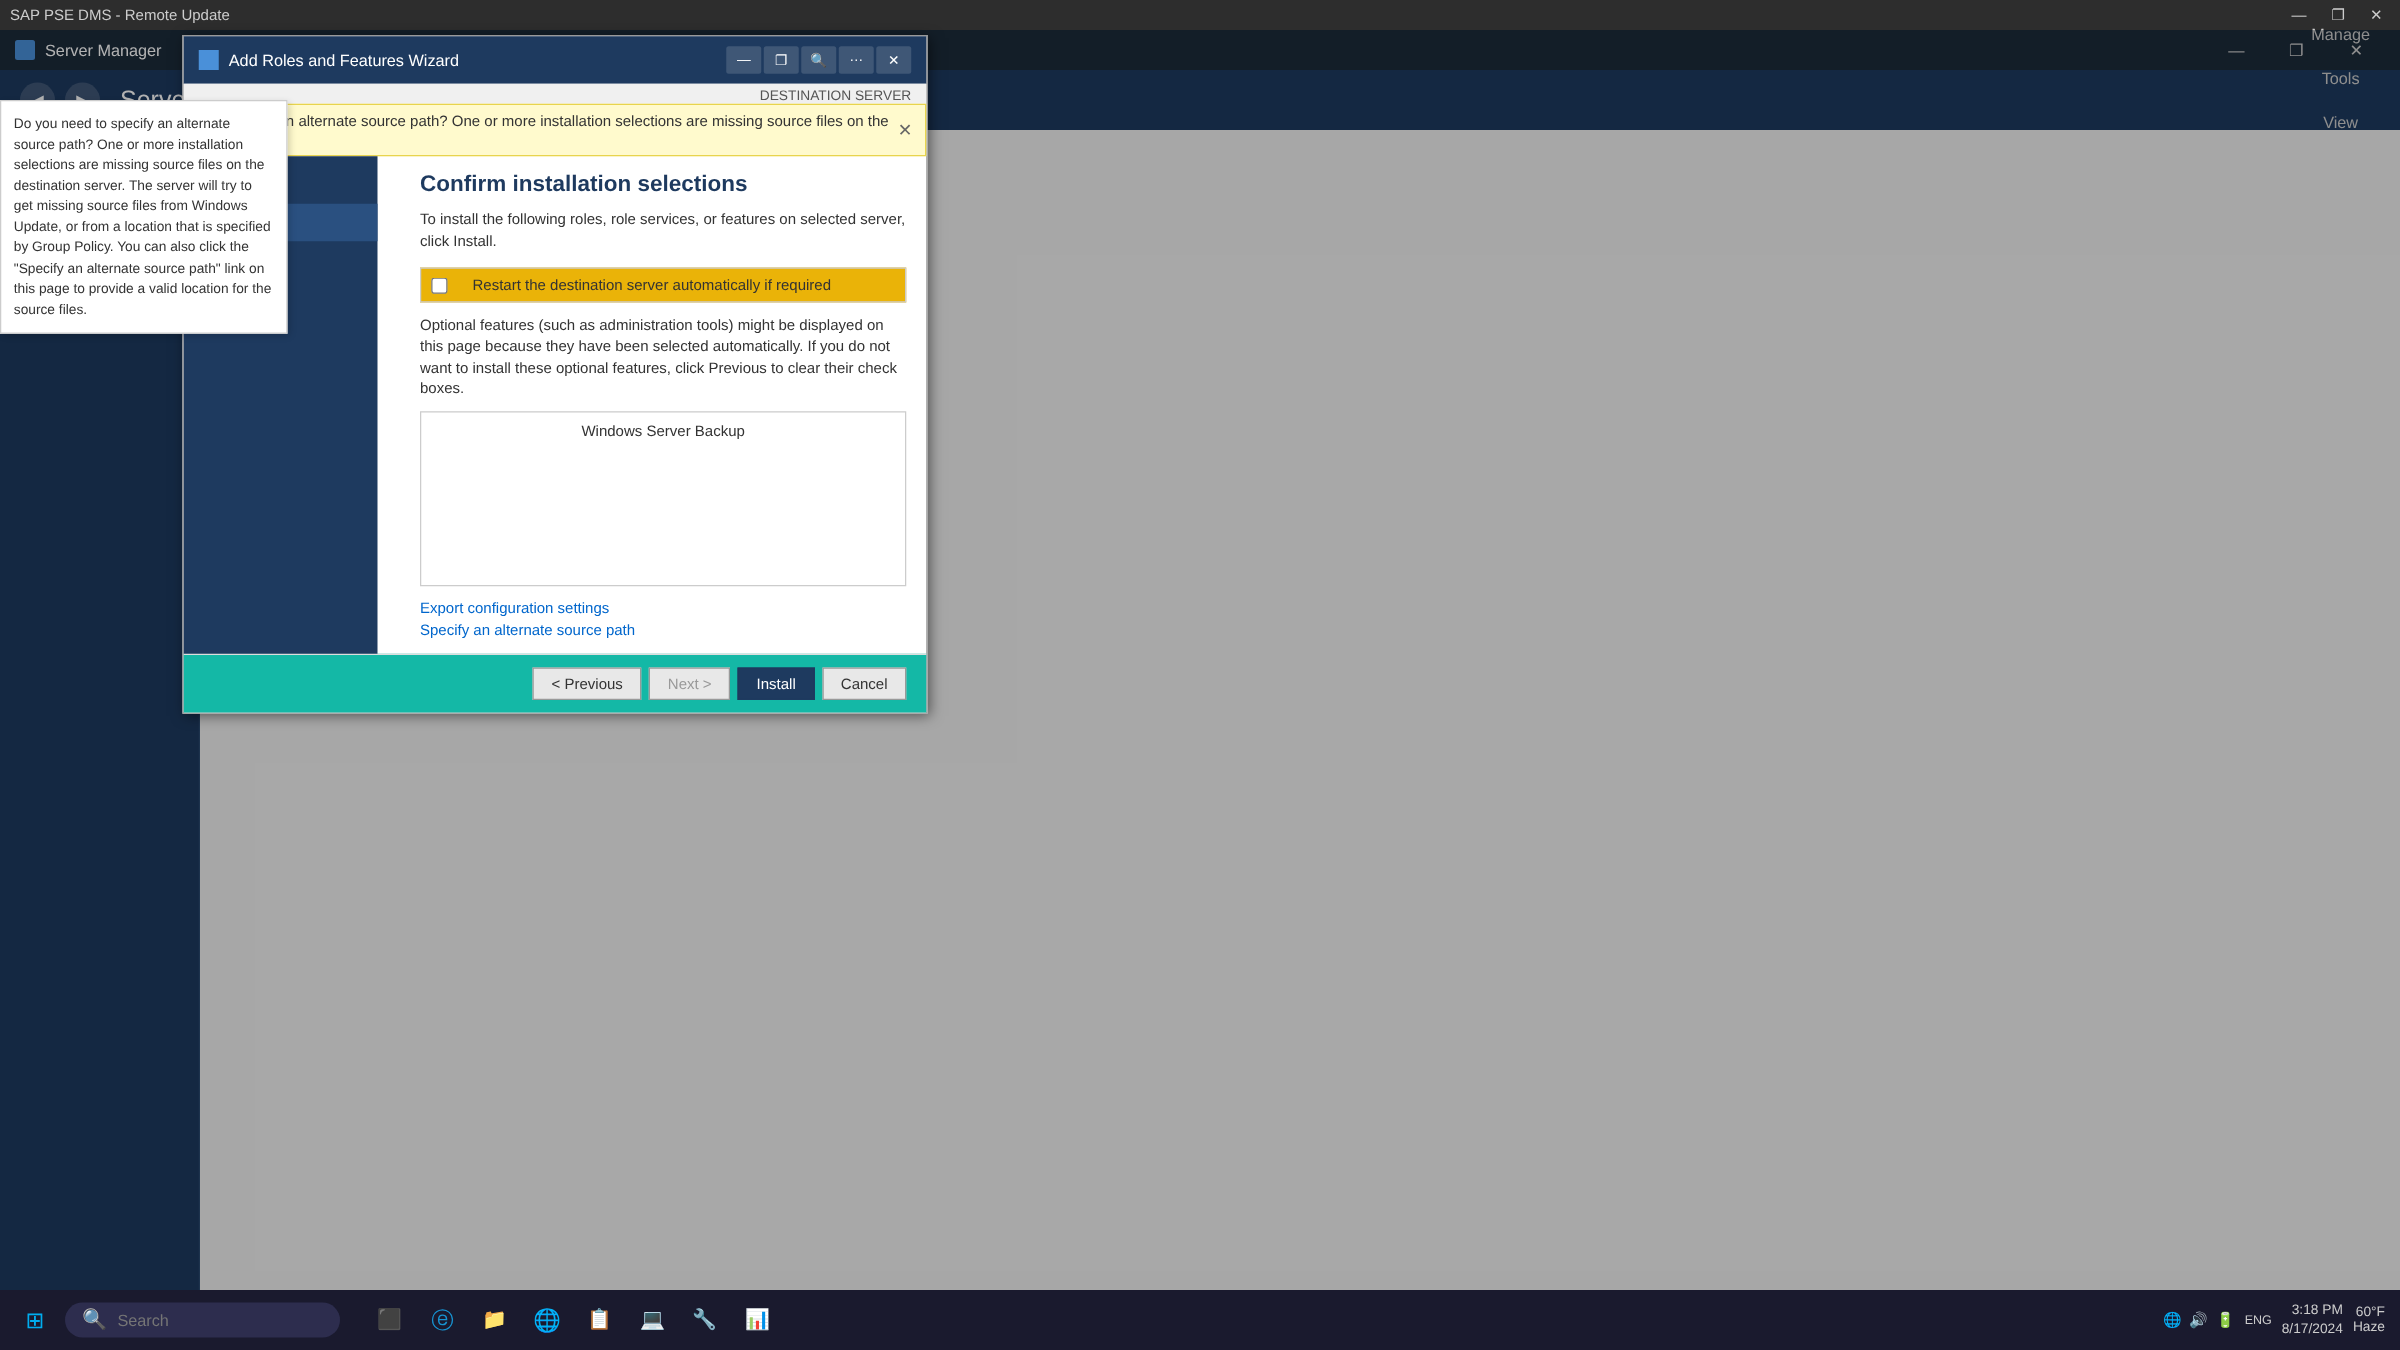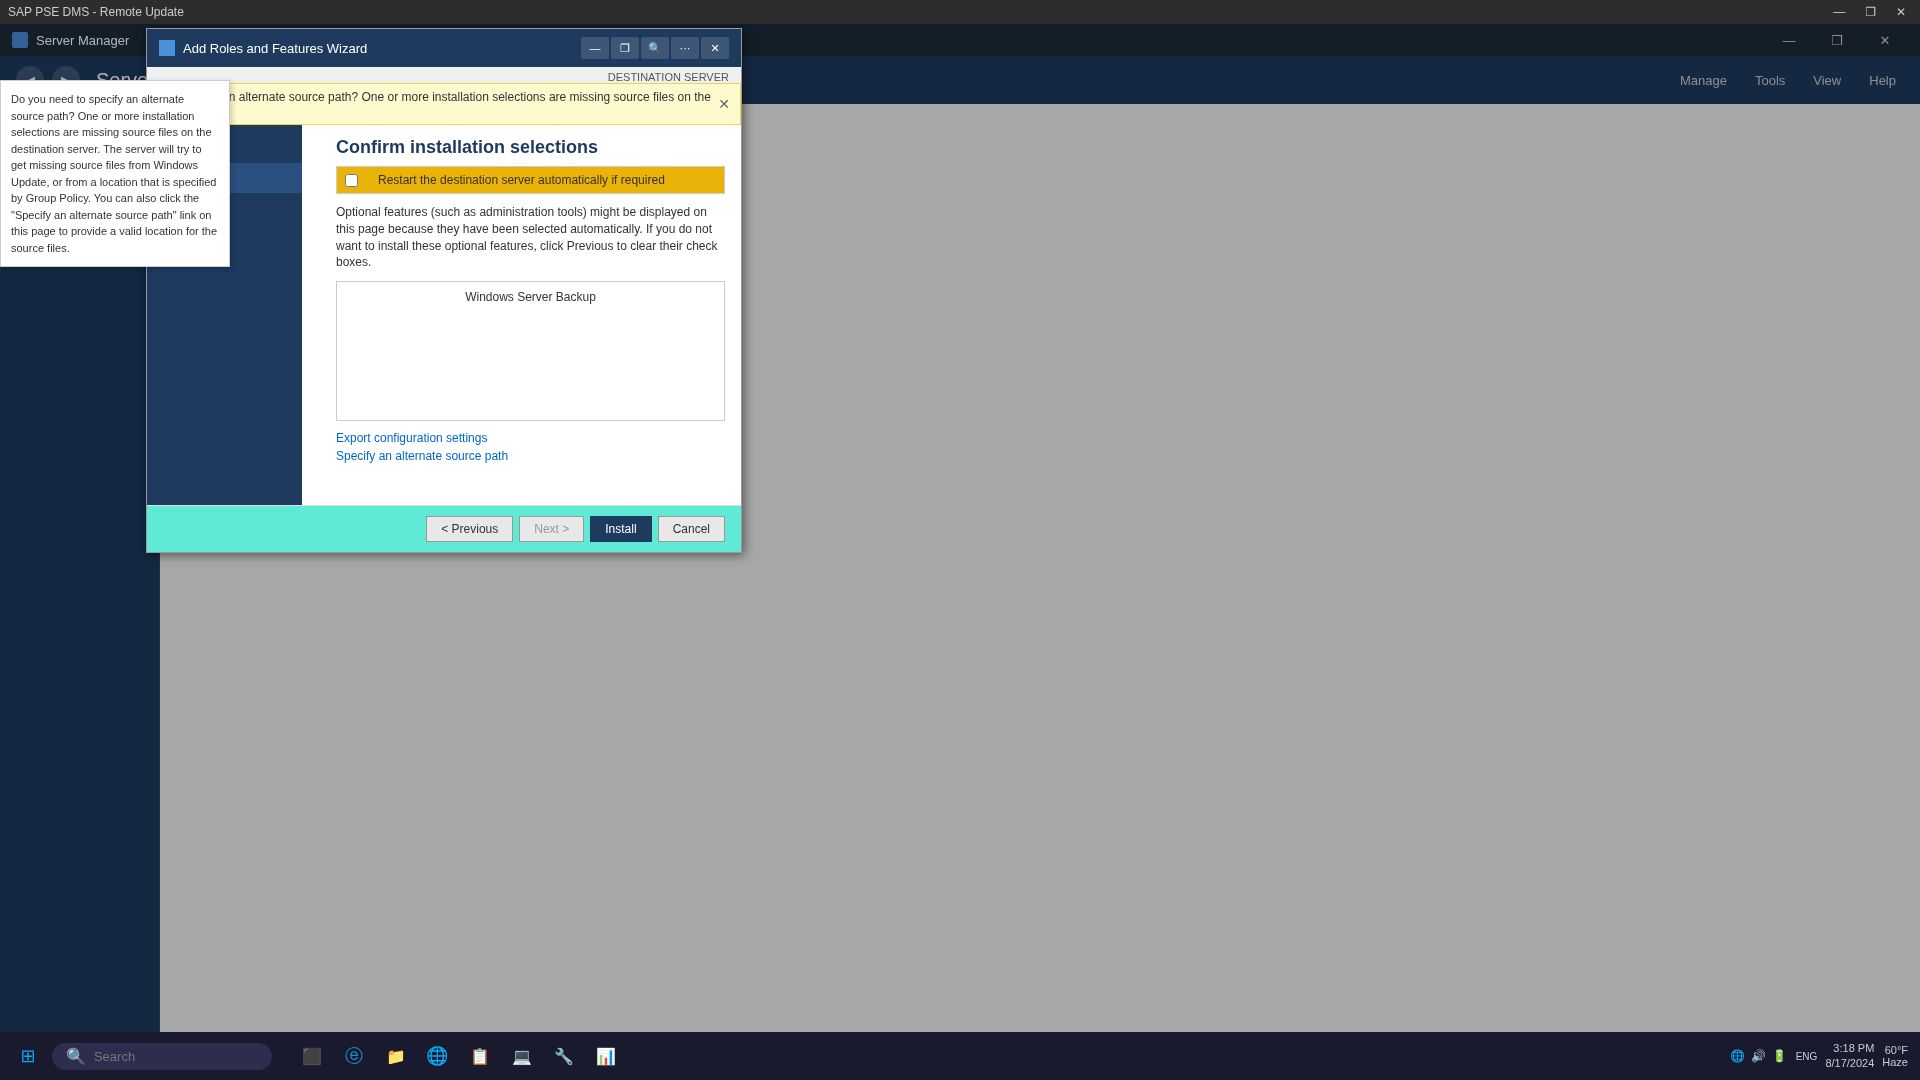--- a/index.html
+++ b/index.html
@@ -30,21 +30,21 @@
     .sm-title-left { display: flex; align-items: center; gap: 8px; }
     .sm-icon { width: 16px; height: 16px; background: #4a90d9; border-radius: 2px; }
     .sm-title-text { color: #fff; font-size: 13px; font-weight: 500; }
     .sm-win-controls { display: flex; gap: 2px; }
     .sm-win-btn { width: 46px; height: 32px; display: flex; align-items: center; justify-content: center; color: #ccc; font-size: 13px; cursor: pointer; }
 
     
     .sm-toolbar { height: 48px; background: #1e3a5f; display: flex; align-items: center; padding: 0 16px; gap: 8px; }
     .sm-nav-btn { width: 28px; height: 28px; border-radius: 50%; background: rgba(255,255,255,0.15); display: flex; align-items: center; justify-content: center; color: #fff; cursor: pointer; font-size: 13px; }
     .sm-header-title { color: #fff; font-size: 20px; font-weight: 400; padding-left: 8px; }
-    .sm-toolbar-right { margin-left: auto; display: flex; align-items: center; gap: 12px; }
+    .sm-toolbar-right { margin-left: auto; display: flex; align-items: center; gap: 12px; flex-direction: column; }
     .sm-toolbar-btn { color: #ccc; font-size: 13px; cursor: pointer; padding: 4px 8px; }
 
     
     .sm-content { display: flex; height: calc(100% - 80px); }
     .sm-sidebar { width: 160px; background: #1e3a5f; padding: 8px 0; border-right: 1px solid #2a4a6f; }
     .sm-sidebar-item { padding: 8px 16px; color: #a8c4e0; font-size: 13px; cursor: pointer; display: flex; align-items: center; gap: 8px; }
     .sm-sidebar-item.active { color: #fff; }
     .sm-sidebar-icon { font-size: 14px; }
 
     
@@ -93,21 +93,21 @@
     .confirm-desc { font-size: 12px; color: #333; margin-bottom: 12px; line-height: 1.5; }
     .restart-checkbox { display: flex; align-items: flex-end; gap: 20px; background: #eab308; padding: 6px 8px; margin-bottom: 10px; border: 1px solid #ccc; }
     .restart-checkbox input { cursor: pointer; }
     .restart-checkbox label { font-size: 12px; color: #333; }
     .optional-desc { font-size: 12px; color: #333; margin-bottom: 10px; line-height: 1.4; }
     .features-list { border: 1px solid #ccc; padding: 8px; min-height: 140px; margin-bottom: 10px; background: #fff; font-size: 12px; color: #333; text-align: center; }
     .wizard-links { display: flex; flex-direction: column; gap: 4px; margin-top: 8px; }
     .wizard-link { color: #0066cc; font-size: 12px; text-decoration: none; cursor: pointer; }
 
     
-    .wizard-footer { padding: 10px 16px; background: #5eead4; border-top: 1px solid #ddd; display: flex; justify-content: flex-end; gap: 6px; }
+    .wizard-footer { padding: 10px 16px; background: #14b8a6; border-top: 1px solid #ddd; display: flex; justify-content: flex-end; gap: 6px; }
     .wizard-btn { padding: 5px 14px; font-size: 12px; cursor: pointer; border: 1px solid #999; background: #e8e8e8; color: #333; }
     .wizard-btn.primary { background: #1e3a5f; color: #fff; border-color: #1e3a5f; }
     .wizard-btn.disabled { color: #999; cursor: default; }
 
     
     .tooltip-popup { position: absolute; top: 80px; left: 0; width: 230px; background: #fff; border: 1px solid #ccc; padding: 10px; font-size: 11px; color: #333; line-height: 1.5; box-shadow: 2px 2px 6px rgba(0,0,0,0.2); }
 
     
     .icon-windows { color: #00adef; font-size: 18px; }
     .icon-search { color: #ccc; font-size: 16px; }
@@ -264,20 +264,21 @@
       <div class="wizard-nav-item active">
         <span>Confirmation</span>
       </div>
       <div class="wizard-nav-item disabled">
         <span>Results</span>
       </div>
     </div>
 
     <div class="wizard-content">
       <div class="wizard-main-title">Confirm installation selections</div>
+      <div class="confirm-desc">To install the following roles, role services, or features on selected server, click Install.</div>
 
       <div class="restart-checkbox">
         <input type="checkbox" id="restart-cb" style="">
         <label for="restart-cb">Restart the destination server automatically if required</label>
       </div>
 
       <div class="optional-desc">Optional features (such as administration tools) might be displayed on this page because they have been selected automatically. If you do not want to install these optional features, click Previous to clear their check boxes.</div>
 
       <div class="features-list">
         <div>Windows Server Backup</div>

